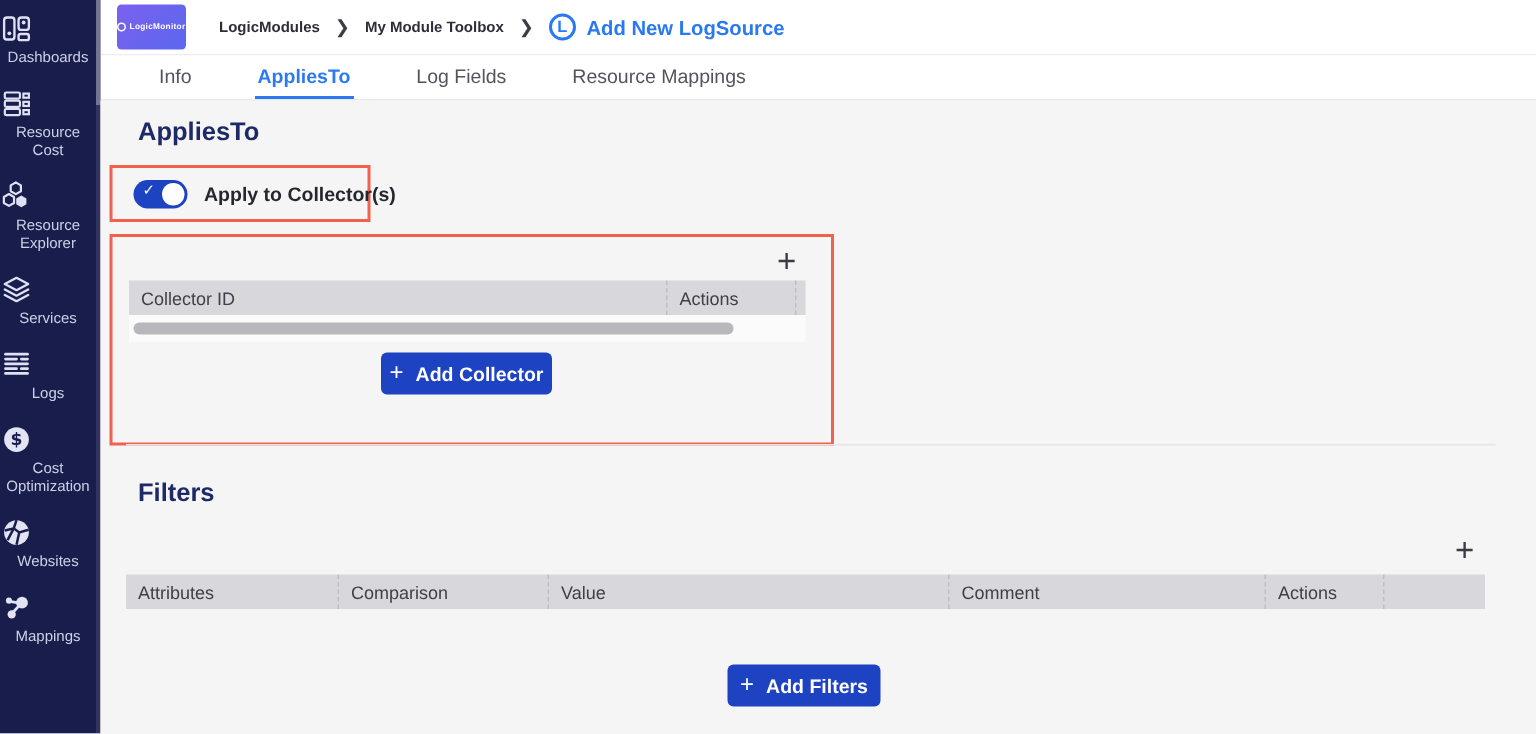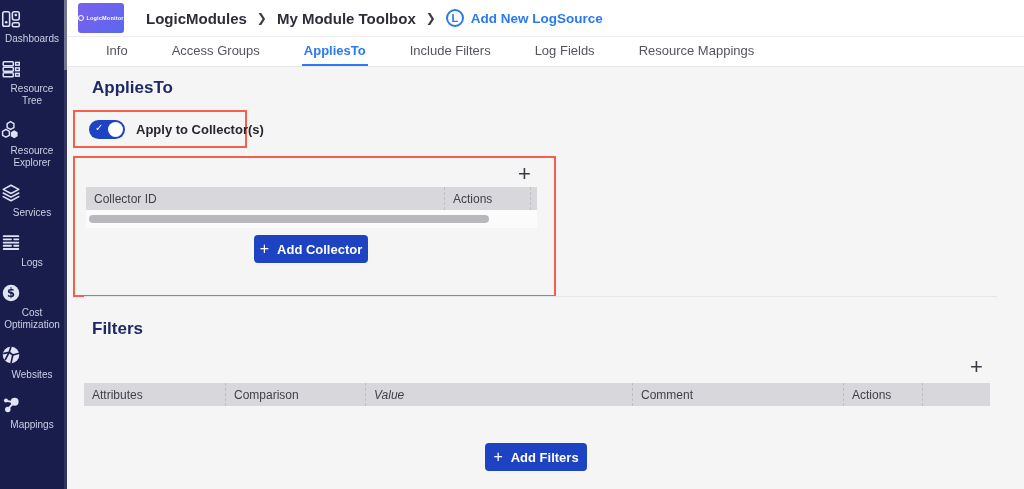--- a/index.html
+++ b/index.html
@@ -19,21 +19,21 @@
   
   .main { flex:1; display:flex; flex-direction:column; background:#f5f5f6; }
 
   .topbar { height:37px; background:#ffffff; border-bottom:1px solid #ededf0;
             display:flex; align-items:center; flex:none; }
   .logo-badge { width:46px; height:30px; margin-left:11px; border-radius:3px;
                 background:linear-gradient(135deg,#7b61ee 0%,#5a67ef 100%);
                 display:flex; align-items:center; justify-content:center; gap:2px; cursor:pointer; }
   .logo-mark { width:6px; height:6px; border:1px solid #fff; border-radius:50%; display:inline-block; }
   .logo-text { color:#fff; font-size:5.5px; font-weight:bold; letter-spacing:.2px; }
-  .crumb { font-size:15px; font-weight:bold; color:#2e2e3a; cursor:pointer; }
+  .crumb { font-size:10px; font-weight:bold; color:#2e2e3a; cursor:pointer; }
   .crumb.first { margin-left:22px; }
   .chev { font-size:12px; color:#3c3c46; margin:0 10px; font-weight:bold; }
   .logsource-ic { width:18px; height:18px; border:2px solid #2979f2; border-radius:50%;
                   color:#2979f2; font-size:11px; font-weight:bold; display:flex;
                   align-items:center; justify-content:center; margin-right:7px; }
   .crumb-action { display:flex; align-items:center; cursor:pointer; }
   .crumb-action .txt { color:#2979f2; font-size:13.5px; font-weight:bold; }
 
   .tabbar { height:30px; background:#ffffff; border-bottom:1px solid #e8e8ec;
             display:flex; align-items:stretch; padding-left:37px; gap:40px; flex:none; }
@@ -77,21 +77,21 @@
               align-items:center; justify-content:center; gap:8px; cursor:pointer; }
   .btn-blue .p { font-size:16px; font-weight:normal; }
   #add-collector-btn { left:179px; top:77px; width:114px; height:28px; }
   #add-filters-btn { left:418px; top:376px; width:102px; height:28px; }
 
   .section-divider { position:absolute; left:17px; top:229px; width:913px; height:1px; background:#e6e6ea; }
 
   .ftable { position:absolute; left:17px; top:316px; width:906px; }
   .ft-c0 { width:141px; flex:none; }
   .ft-c1 { width:140px; flex:none; }
-  .ft-c2 { width:267px; flex:none;font-style:italic; }
+  .ft-c2 { width:267px; flex:none; }
   .ft-c3 { width:211px; flex:none; }
   .ft-c4 { width:79px;  flex:none; }
   .ft-c5 { width:68px;  flex:none; }
   .cc-c0 { width:358px; flex:none; }
   .cc-c1 { width:86px; flex:none; }
   .cc-c2 { width:7px; flex:none; }
 </style>
 </head>
 <body>
 
@@ -116,21 +116,21 @@
       <svg class="icn" viewBox="0 0 24 24">
         <g fill="none" stroke="#dfe2f4" stroke-width="1.6">
           <rect x="3.5" y="4" width="11" height="4.5" rx="1"></rect>
           <rect x="3.5" y="10" width="11" height="4.5" rx="1"></rect>
           <rect x="3.5" y="16" width="11" height="4.5" rx="1"></rect>
           <rect x="17" y="4.8" width="4" height="3"></rect>
           <rect x="17" y="10.8" width="4" height="3"></rect>
           <rect x="17" y="16.8" width="4" height="3"></rect>
         </g>
       </svg>
-      <span class="lbl">Resource Tree</span>
+      <span class="lbl">Resource Cost</span>
     </div>
 
     <div class="side-item">
       <svg class="icn" viewBox="0 0 24 24">
         <g fill="none" stroke="#dfe2f4" stroke-width="1.6" stroke-linejoin="round">
           <polygon points="11.5,1.7 15.2,3.9 15.2,8.2 11.5,10.3 7.8,8.2 7.8,3.9"></polygon>
           <polygon points="6.5,10.2 10.2,12.4 10.2,16.7 6.5,18.8 2.8,16.7 2.8,12.4"></polygon>
         </g>
         <polygon points="15.5,11.2 19.2,13.4 19.2,17.7 15.5,19.8 11.8,17.7 11.8,13.4" fill="#dfe2f4"></polygon>
       </svg>
@@ -214,23 +214,21 @@
       <span class="crumb">My Module Toolbox</span>
       <span class="chev">❯</span>
       <span class="crumb-action">
         <span class="logsource-ic">L</span>
         <span class="txt">Add New LogSource</span>
       </span>
     </header>
 
     <nav class="tabbar">
       <div class="tab">Info</div>
-      <div class="tab">Access Groups</div>
       <div class="tab active">AppliesTo</div>
-      <div class="tab">Include Filters</div>
       <div class="tab">Log Fields</div>
       <div class="tab">Resource Mappings</div>
     </nav>
 
     <div class="content">
 
       <div class="h-section" id="h-appliesto">AppliesTo</div>
 
       <div class="redbox toggle-box">
         <div class="toggle">

